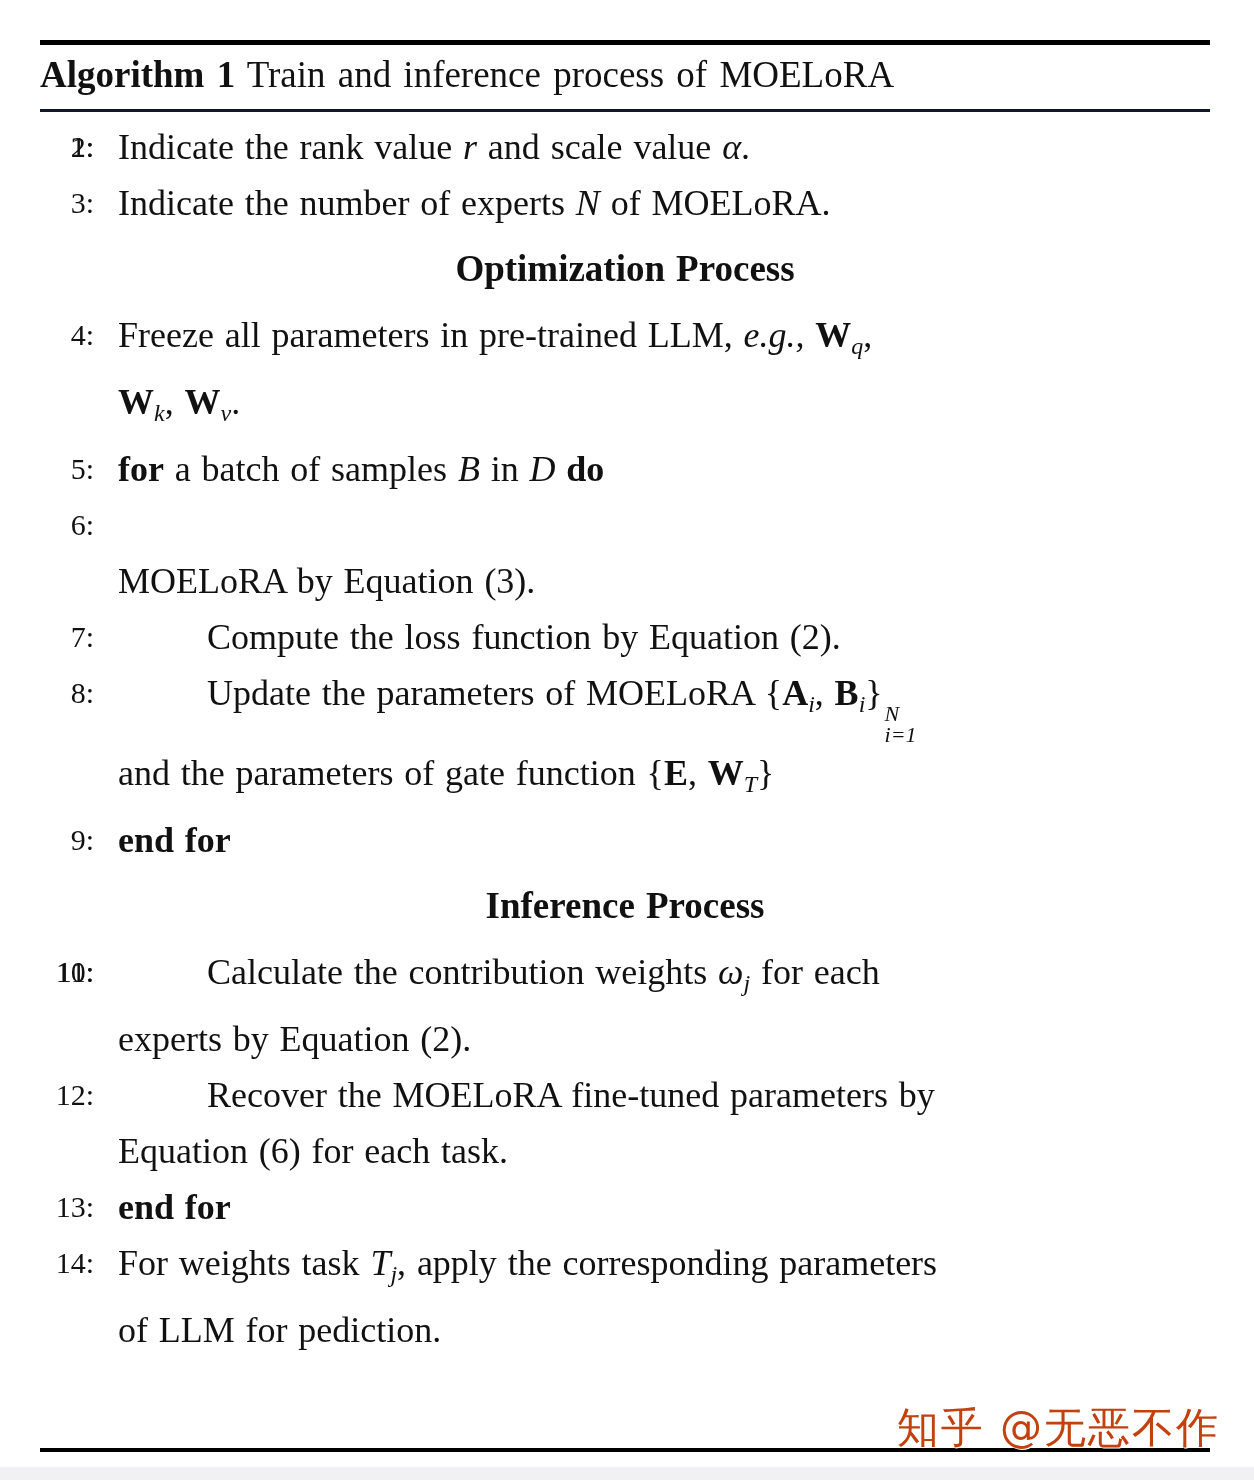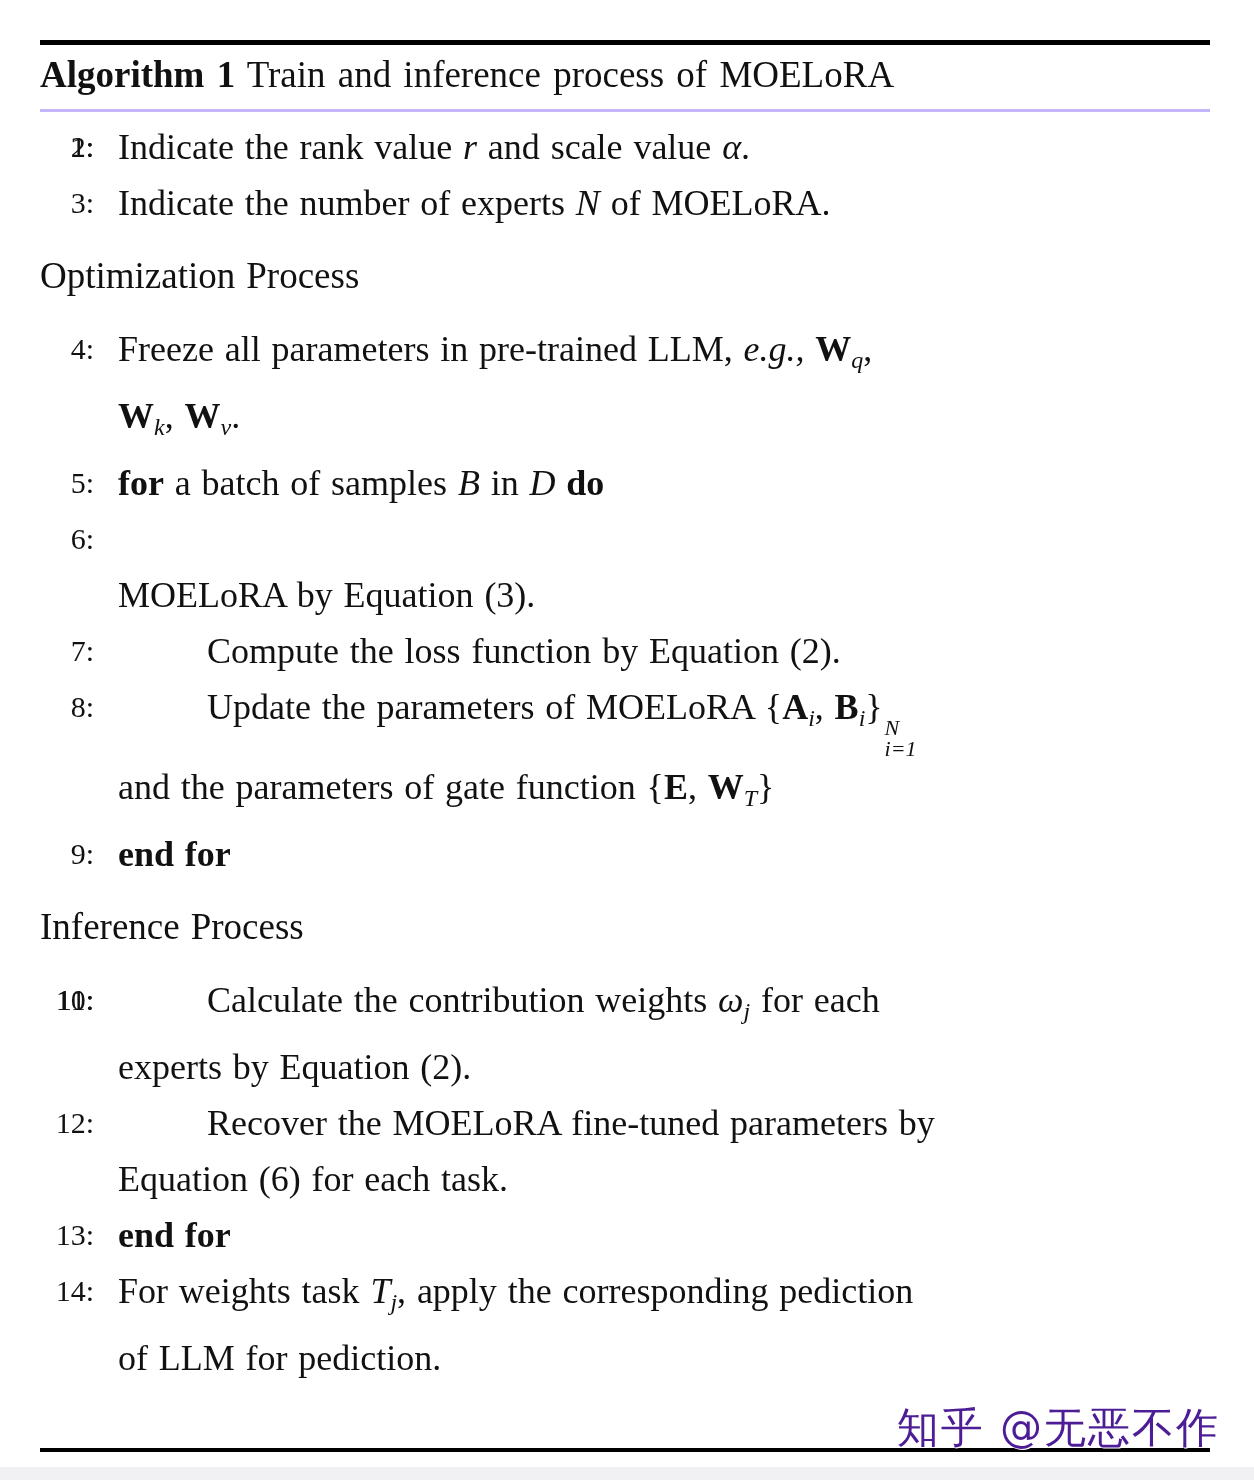--- a/index.html
+++ b/index.html
@@ -11,37 +11,38 @@
     color: #111111;
     overflow: hidden;
   }
   .page {
     position: absolute;
     left: 40px; top: 40px;
     width: 1170px;
   }
   .algo-header {
     border-top: 5px solid #000;
-    border-bottom: 3px solid #c4b5fd;
+    border-bottom: 3px solid #0f172a;
     padding: 5px 0 9px 0;
     font-size: 37px;
     line-height: 50px;
     word-spacing: 0.08em;
   }
   .algo-header .label { font-weight: bold; }
   .algo-body {
     padding-top: 7px;
     font-size: 36px;
     line-height: 56px;
     word-spacing: 0.05em;
   }
   .algo-heading {
-    font-weight: normal;
+    font-weight: bold;
     font-size: 37px;
-    margin: 17px 0;
+    margin: 10px 0;
+    text-align: center;
   }
   .algo-line {
     position: relative;
     margin-left: 78px;
   }
   .algo-line.indent1 { text-indent: 89px; }
   .lnum {
     position: absolute;
     left: -78px; top: 0;
     width: 54px;
@@ -84,21 +85,21 @@
     position: absolute;
     left: 40px; width: 1170px;
     top: 1448px; height: 4px;
     background: #000;
   }
   .watermark {
     position: absolute;
     right: 34px; top: 1400px;
     font-family: "DejaVu Sans", sans-serif;
     font-size: 42px;
-    color: #4c1d95;
+    color: #c2410c;
     text-shadow: 1px 1px 0 #ffffff;
     letter-spacing: 2px;
   }
   .footer-strip {
     position: absolute;
     left: 0; right: 0; bottom: 0;
     height: 13px;
     background: #f1f1f3;
   }
 </style>
@@ -121,19 +122,19 @@
       <div class="algo-line indent1"><span class="lnum">8:</span><span class="ltext"><span class="seg-p">Update the parameters of MOELoRA {</span><span class="seg-b">A</span><span class="seg-sub">i</span><span class="seg-p">, </span><span class="seg-b">B</span><span class="seg-sub">i</span><span class="seg-p">}</span><span class="msupsub">
             <span>N</span>
             <span>i=1</span>
           </span><br><span class="seg-p">and the parameters of gate function {</span><span class="seg-b">E</span><span class="seg-p">, </span><span class="seg-b">W</span><span class="seg-sub">T</span><span class="seg-p">}</span></span></div>
       <div class="algo-line"><span class="lnum">9:</span><span class="ltext"><span class="seg-b">end for</span></span></div>
       <div class="algo-heading">Inference Process</div>
       <div class="algo-line"><span class="lnum">10:</span></div>
       <div class="algo-line indent1"><span class="lnum">11:</span><span class="ltext"><span class="seg-p">Calculate the contribution weights </span><span class="seg-i">ω</span><span class="seg-sub">j</span><span class="seg-p"> for each</span><br><span class="seg-p">experts by Equation (2).</span></span></div>
       <div class="algo-line indent1"><span class="lnum">12:</span><span class="ltext"><span class="seg-p">Recover the MOELoRA fine-tuned parameters by</span><br><span class="seg-p">Equation (6) for each task.</span></span></div>
       <div class="algo-line"><span class="lnum">13:</span><span class="ltext"><span class="seg-b">end for</span></span></div>
-      <div class="algo-line"><span class="lnum">14:</span><span class="ltext"><span class="seg-p">For weights task </span><span class="seg-cal">T</span><span class="seg-sub">j</span><span class="seg-p">, apply the corresponding pediction</span><br><span class="seg-p">of LLM for pediction.</span></span></div>
+      <div class="algo-line"><span class="lnum">14:</span><span class="ltext"><span class="seg-p">For weights task </span><span class="seg-cal">T</span><span class="seg-sub">j</span><span class="seg-p">, apply the corresponding parameters</span><br><span class="seg-p">of LLM for pediction.</span></span></div>
     </div>
 </div>
 
 <div class="bottom-rule"></div>
 <div class="watermark">知乎 @无恶不作</div>
 <div class="footer-strip"></div>
 
 </body></html>

